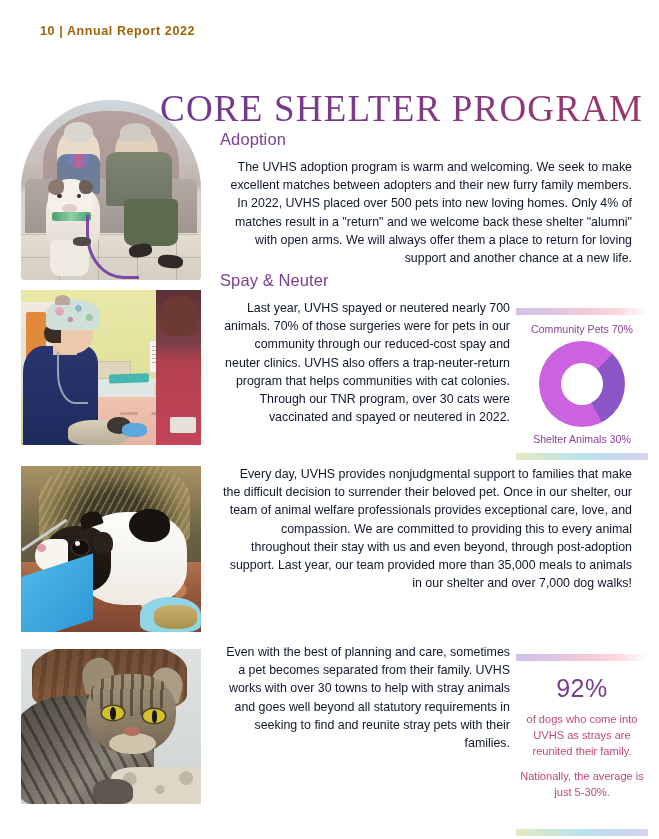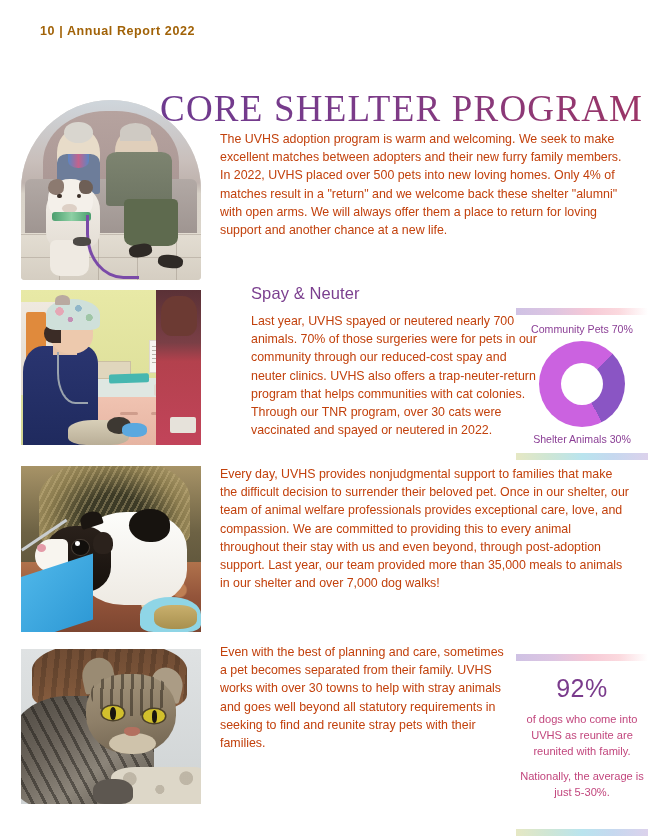--- a/index.html
+++ b/index.html
@@ -190,27 +190,27 @@
     font-size: 16.5px;
     font-weight: normal;
     color: #7B3F8F;
     margin: 0 0 9px 0;
     letter-spacing: 0.1px;
     white-space: nowrap;
   }
   .sec-body {
     font-size: 12.4px;
     line-height: 1.47;
-    color: #c2410c;
+    color: #0f172a;
     margin: 0;
-    text-align: left;
+    text-align: right;
   }
 
   #sec-adoption  { left: 220px; top: 130px; width: 412px; }
-  #sec-spay      { left: 220px; top: 284px; width: 290px; margin-left: 31px; }
+  #sec-spay      { left: 220px; top: 271px; width: 290px; }
   #sec-shelter   { left: 220px; top: 465px; width: 412px; }
   #sec-stray     { left: 220px; top: 643px; width: 290px; }
 
   
   .side-panel { position: absolute; left: 516px; width: 132px; }
   #panel-donut { top: 308px; }
   #panel-stat  { top: 654px; }
 
   .bar {
     height: 7px;
@@ -373,20 +373,21 @@
     <div class="p4-eyeL"></div>
       <div class="p4-eyeR"></div>
     <div class="p4-pupL"></div>
       <div class="p4-pupR"></div>
     <div class="p4-muz"></div>
       <div class="p4-nose"></div>
   </div>
 </div>
 
 <div class="section" id="sec-adoption">
+  <h2 class="sec-heading">Adoption</h2>
   <p class="sec-body">The UVHS adoption program is warm and welcoming. We seek to make excellent matches between adopters and their new furry family members. In 2022, UVHS placed over 500 pets into new loving homes. Only 4% of matches result in a "return" and we welcome back these shelter "alumni" with open arms. We will always offer them a place to return for loving support and another chance at a new life.</p>
 </div>
 
 <div class="section" id="sec-spay">
   <h2 class="sec-heading">Spay &amp; Neuter</h2>
   <p class="sec-body">Last year, UVHS spayed or neutered nearly 700 animals. 70% of those surgeries were for pets in our community through our reduced-cost spay and neuter clinics. UVHS also offers a trap-neuter-return program that helps communities with cat colonies. Through our TNR program, over 30 cats were vaccinated and spayed or neutered in 2022.</p>
 </div>
 
 <div class="section" id="sec-shelter">
   <p class="sec-body">Every day, UVHS provides nonjudgmental support to families that make the difficult decision to surrender their beloved pet. Once in our shelter, our team of animal welfare professionals provides exceptional care, love, and compassion. We are committed to providing this to every animal throughout their stay with us and even beyond, through post-adoption support. Last year, our team provided more than 35,000 meals to animals in our shelter and over 7,000 dog walks!</p>
@@ -404,17 +405,17 @@
       <div class="donut-hole"></div>
     </div>
   </div>
   <div class="donut-label bottom">Shelter Animals 30%</div>
   <div class="bar bar-bottom"></div>
 </div>
 
 <div class="side-panel" id="panel-stat">
   <div class="bar bar-top"></div>
   <div class="stat-big">92%</div>
-  <div class="stat-line">of dogs who come into UVHS as reunite are reunited with family.</div>
+  <div class="stat-line">of dogs who come into UVHS as strays are reunited their family.</div>
   <div class="stat-line second">Nationally, the average is just 5-30%.</div>
   <div class="stat-spacer"></div>
   <div class="bar bar-bottom"></div>
 </div>
 
 </body></html>

